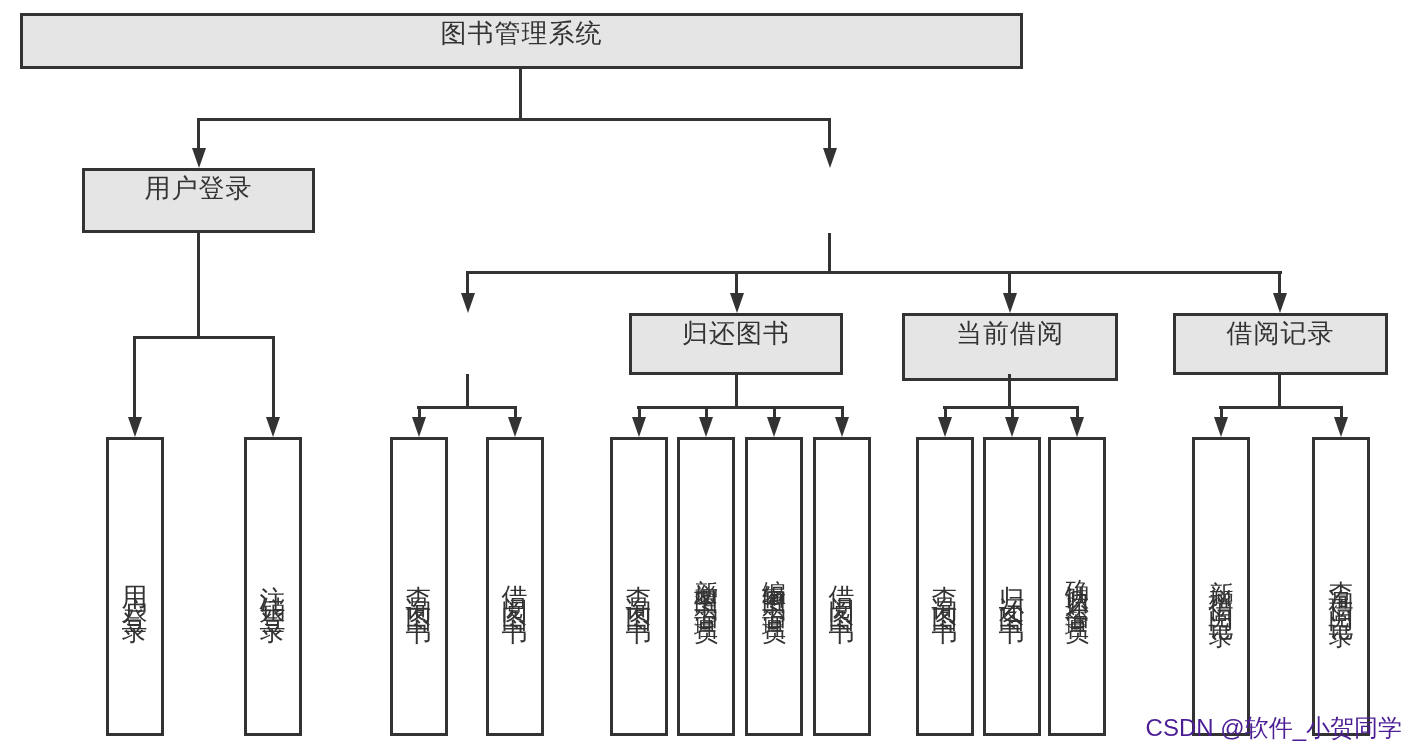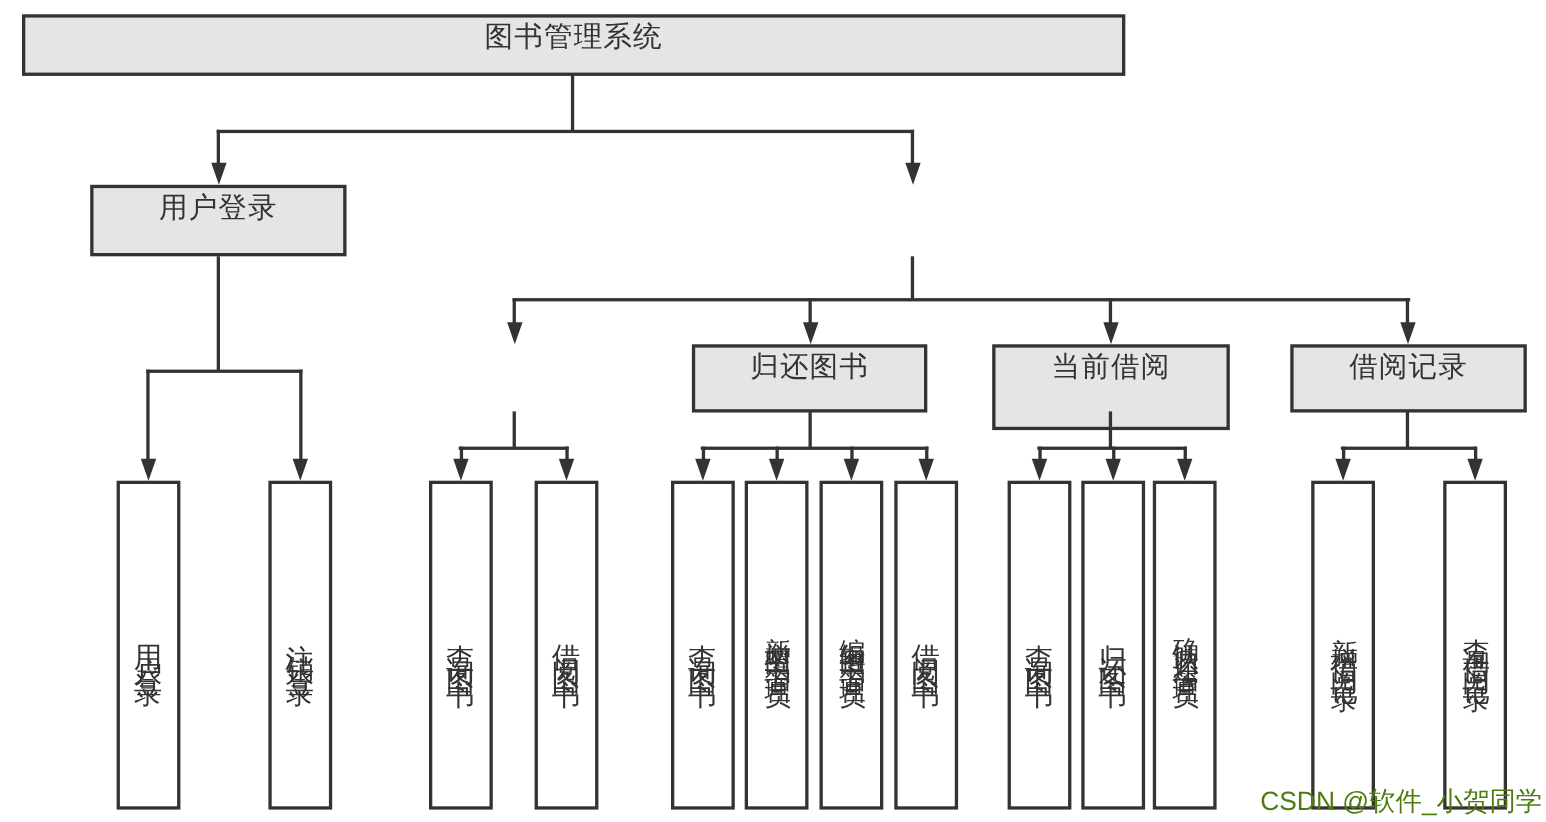--- a/index.html
+++ b/index.html
@@ -58,21 +58,21 @@
     width:0;height:0;
     border-left:7px solid transparent;
     border-right:7px solid transparent;
     border-top:20px solid var(--line);
   }
   .watermark{
     position:absolute;
     top:712px;
     right:3px;
     font-size:24px;
-    color:#4d7c0f;
+    color:#4c1d95;
     z-index:10;
     white-space:nowrap;
   }
 </style>
 </head>
 <body>
 
 <div id="stage">
 
   <div class="bx hd" style="left:20px;top:13px;width:1003px;height:56px;">
@@ -104,21 +104,21 @@
   <div class="vl" style="left:1008px;top:271px;height:24px;"></div>
   <div class="vl" style="left:1278px;top:271px;height:24px;"></div>
   <div class="ar" style="left:461px;top:293px;"></div>
   <div class="ar" style="left:730px;top:293px;"></div>
   <div class="ar" style="left:1003px;top:293px;"></div>
   <div class="ar" style="left:1273px;top:293px;"></div>
 
   <div class="bx hd" style="left:629px;top:313px;width:214px;height:62px;">
     <span>归还图书</span>
   </div>
-  <div class="bx hd" style="left:902px;top:313px;width:216px;height:78px;">
+  <div class="bx hd" style="left:902px;top:313px;width:216px;height:68px;">
     <span>当前借阅</span>
   </div>
   <div class="bx hd" style="left:1173px;top:313px;width:215px;height:62px;">
     <span>借阅记录</span>
   </div>
 
   <div class="vl" style="left:466px;top:374px;height:34px;"></div>
   <div class="vl" style="left:735px;top:374px;height:34px;"></div>
   <div class="vl" style="left:1008px;top:374px;height:34px;"></div>
   <div class="vl" style="left:1278px;top:374px;height:34px;"></div>

